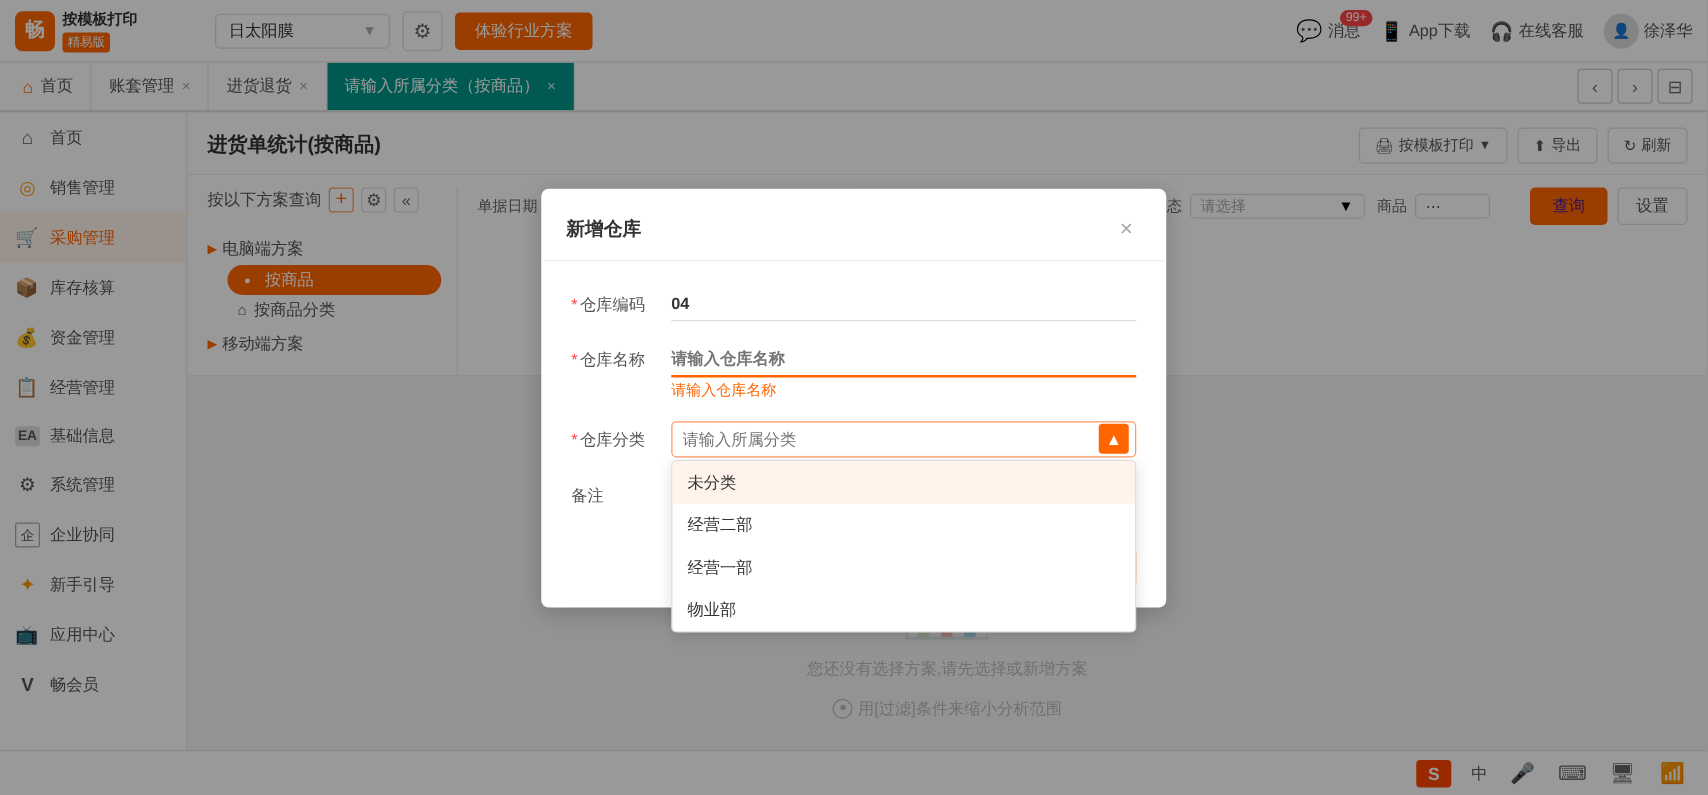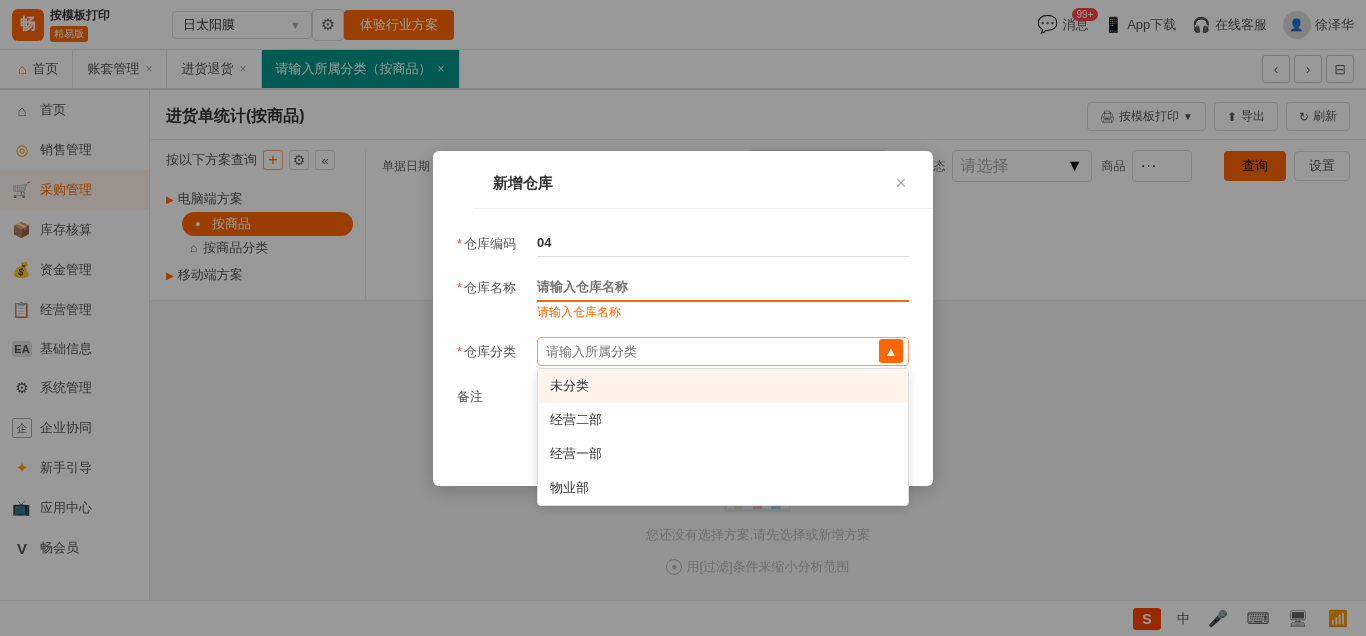--- a/index.html
+++ b/index.html
@@ -28,20 +28,21 @@
       border-radius: 6px;
       display: flex; align-items: center; justify-content: center;
       color: #fff; font-weight: bold; font-size: 16px;
     }
     .logo-badge { background: #ff6600; color: #fff; font-size: 10px; padding: 1px 4px; border-radius: 3px; }
 
     .header-middle {
       flex: 1;
       display: flex;
       align-items: center;
+      gap: 10px;
       padding: 0 10px;
     }
     .store-selector {
       display: flex; align-items: center; gap: 4px;
       border: 1px solid #ddd; border-radius: 4px;
       padding: 4px 10px; cursor: pointer; background: #fff;
       min-width: 140px;
     }
     .store-selector span { font-size: 13px; color: #333; }
     .gear-btn {
@@ -163,24 +164,24 @@
     }
     .filter-child-item.active { background: #ff6600; color: #fff; border-radius: 12px; }
     .query-field { display: flex; align-items: center; gap: 6px; }
     .query-label { color: #666; font-size: 12px; white-space: nowrap; }
     .query-input {
       border: 1px solid #ddd; border-radius: 4px; padding: 4px 8px;
       font-size: 12px; width: 160px; height: 28px;
     }
     .query-select {
       border: 1px solid #ddd; border-radius: 4px; padding: 4px 8px;
-      font-size: 16px; width: 140px; height: 32px; background: #fff;
+      font-size: 12px; width: 140px; height: 20px; background: #fff;
       display: flex; align-items: center; justify-content: space-between; cursor: pointer;
     }
-    .btn-query { background: #ff6600; color: #0f172a; border: none; border-radius: 4px; padding: 5px 18px; cursor: pointer; font-size: 13px; }
+    .btn-query { background: #ff6600; color: #4c1d95; border: none; border-radius: 4px; padding: 5px 18px; cursor: pointer; font-size: 13px; }
     .btn-set { background: #fff; color: #555; border: 1px solid #ddd; border-radius: 4px; padding: 5px 14px; cursor: pointer; font-size: 13px; }
 
     
     .overlay {
       position: fixed; top: 0; left: 0; width: 100%; height: 100%;
       background: rgba(0,0,0,0.4); z-index: 100;
       display: flex; align-items: center; justify-content: center;
     }
 
     
@@ -190,21 +191,20 @@
       width: 500px;
       padding: 0;
       box-shadow: 0 4px 20px rgba(0,0,0,0.2);
       position: relative;
       z-index: 101;
     }
     .modal-header {
       display: flex; align-items: center; justify-content: space-between;
       padding: 21px 20px 12px;
       border-bottom: 1px solid #f0f0f0;
-      margin-left: 40px;
     }
     .modal-title { font-size: 15px; font-weight: bold; color: #333; }
     .modal-close {
       cursor: pointer; color: #aaa; font-size: 18px;
       width: 24px; height: 24px; display: flex; align-items: center; justify-content: center;
       border-radius: 50%;
     }
     .modal-body { padding: 20px 24px 10px; }
     .form-row {
       display: flex; align-items: flex-start; margin-bottom: 16px;

